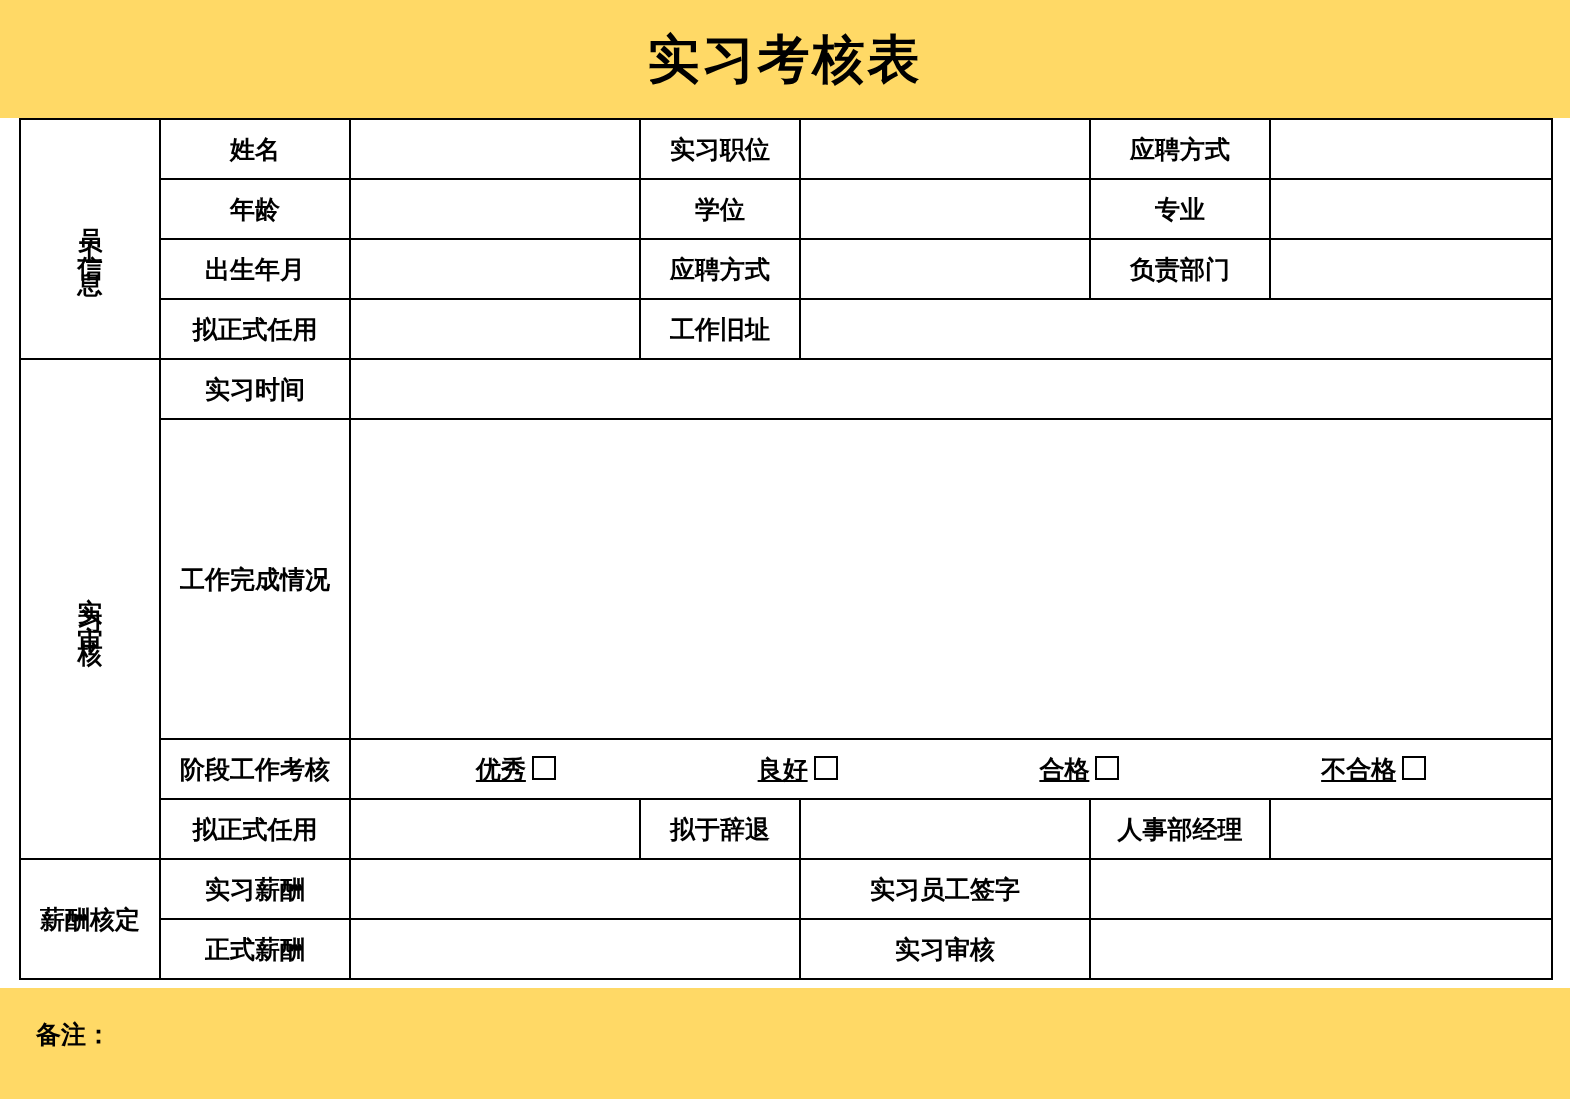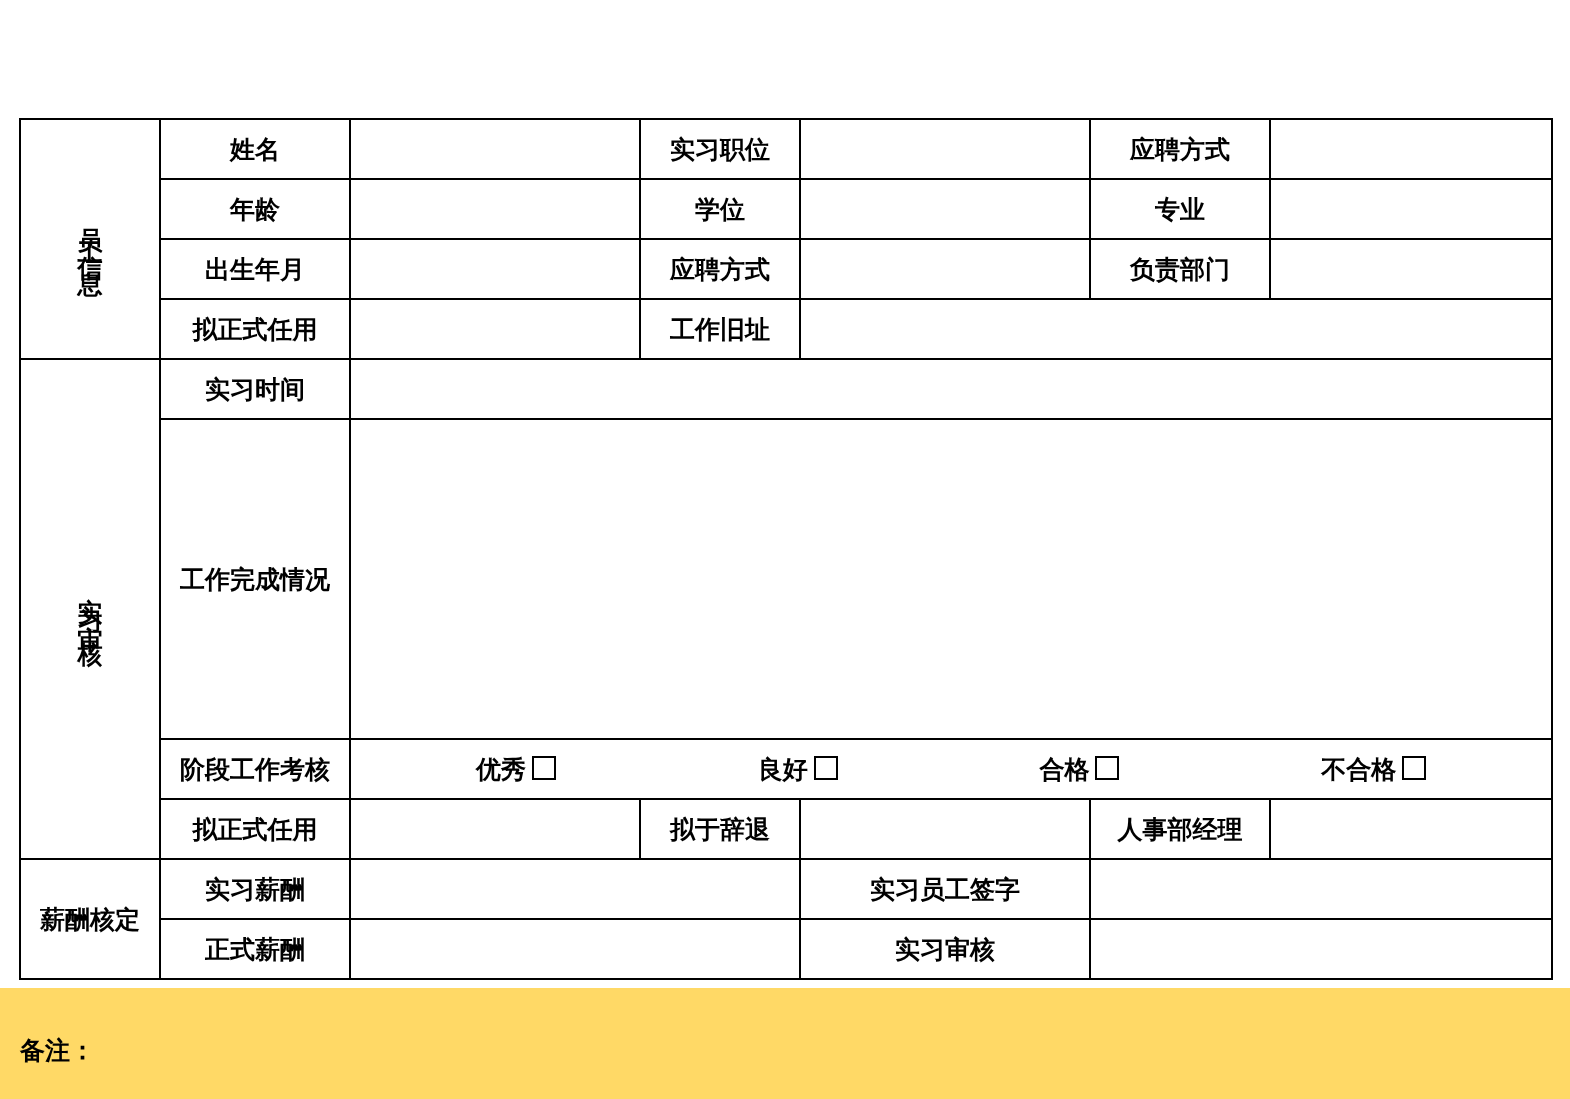--- a/index.html
+++ b/index.html
@@ -42,25 +42,24 @@
   .footer-band {
     position: absolute;
     left: 0;
     top: 988px;
     width: 1570px;
     height: 111px;
     background: #ffd966;
   }
   .footer-text {
     position: absolute;
-    left: 20px;
+    left: 36px;
     top: 1018px;
     font-size: 25px;
     font-weight: bold;
-    margin-top: 16px;
   }
   
   table.grid {
     position: absolute;
     left: 19px;
     top: 118px;
     width: 1532px;
     border-collapse: collapse;
     table-layout: fixed;
   }
@@ -101,20 +100,21 @@
   td.tall-label {
     background: #fdeec9;
   }
   .rating-row {
     display: flex;
     align-items: flex-end;
     justify-content: space-around;
     width: 100%;
     padding: 0 20px;
     box-sizing: border-box;
+    text-decoration: underline;
   }
   .rating-item {
     font-size: 25px;
     font-weight: bold;
     white-space: nowrap;
   }
   .chk {
     display: inline-block;
     width: 20px;
     height: 20px;
@@ -122,20 +122,23 @@
     vertical-align: -2px;
     margin-left: 6px;
     background: #fff;
   }
 </style>
 </head>
 <body>
 
 <div class="sheet">
 
+  <div class="title-band">
+    <div class="title-text">实习考核表</div>
+  </div>
 
   <table class="grid">
     <colgroup>
       <col style="width:140px">
       <col style="width:190px">
       <col style="width:290px">
       <col style="width:160px">
       <col style="width:290px">
       <col style="width:180px">
       <col style="width:282px">

